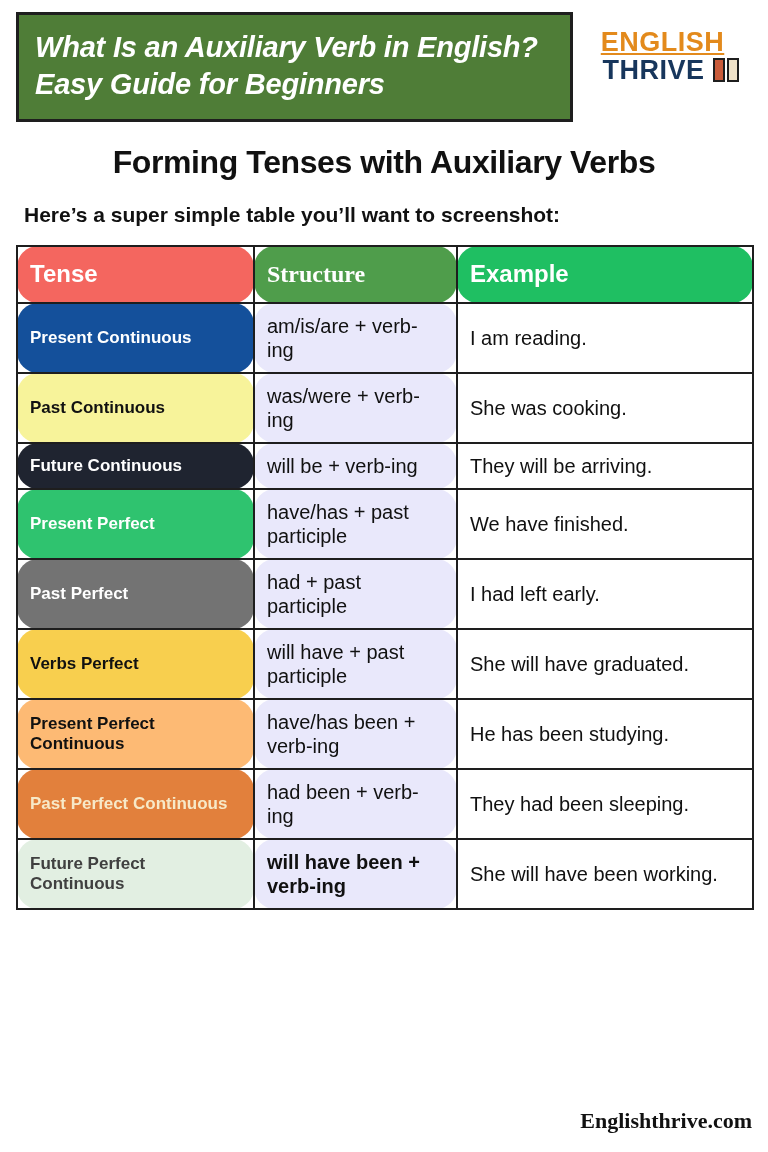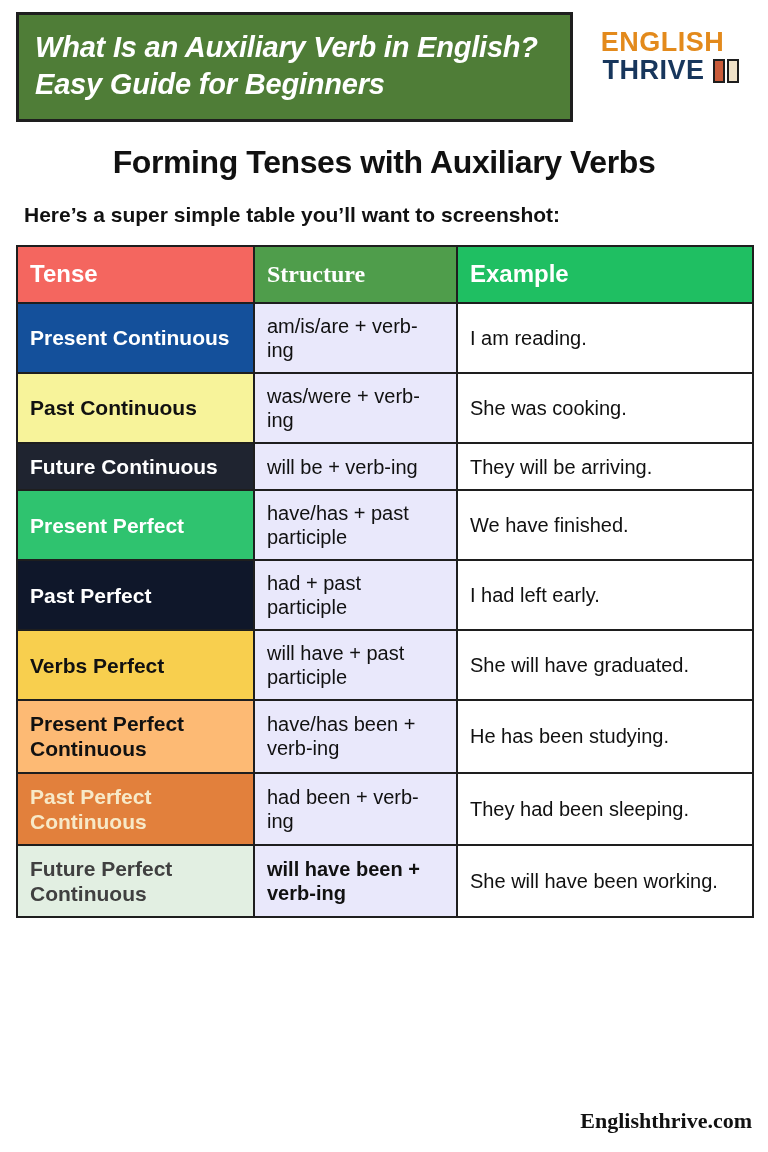--- a/index.html
+++ b/index.html
@@ -49,32 +49,32 @@
     padding-top: 16px;
     text-align: center;
     position: relative;
   }
   .brand .brand-top {
     color: #e38a1c;
     font-weight: bold;
     font-size: 27px;
     letter-spacing: 0.5px;
     line-height: 1.05;
+    text-decoration: underline;
   }
   .brand .brand-bottom {
     color: #17365c;
     font-weight: bold;
     font-size: 27px;
     letter-spacing: 0.5px;
     line-height: 1.05;
     display: inline-block;
   }
   .brand-row {
     display: flex;
-    align-items: center;
     justify-content: center;
     gap: 8px;
     padding-left: 16px;
   }
   .book-icon {
     width: 26px;
     height: 28px;
     display: inline-block;
     position: relative;
   }
@@ -117,39 +117,40 @@
     table-layout: fixed;
   }
   table, th, td {
     border: 2px solid #1e1e1e;
   }
   th, td {
     padding: 10px 12px;
     vertical-align: middle;
     font-size: 20px;
     line-height: 1.2;
+    border-radius: 21px;
   }
   col.c1 { width: 237px; }
   col.c2 { width: 203px; }
   col.c3 { width: 296px; }
 
   th {
     text-align: left;
     font-size: 24px;
     font-weight: bold;
     padding-top: 13px;
     padding-bottom: 13px;
   }
   th.th-tense { background: #f4665f; color: #ffffff; }
   th.th-structure { background: #4f9d4b; color: #ffffff; font-family: Liberation Serif, serif; }
   th.th-example { background: #1fbf62; color: #ffffff; }
 
   td.tense {
     font-weight: bold;
-    font-size: 21px;
+    font-size: 17px;
   }
   td.structure {
     background: #e9e8fb;
     font-size: 20px;
   }
   td.structure.bold { font-weight: bold; }
   td.example {
     background: #ffffff;
     font-size: 20px;
   }
@@ -216,21 +217,21 @@
         <td class="tense" style="background:#1f2430;color:#ffffff;">Future Continuous</td>
         <td class="structure">will be + verb-ing</td>
         <td class="example">They will be arriving.</td>
       </tr>
       <tr>
         <td class="tense" style="background:#2fc36f;color:#ffffff;">Present Perfect</td>
         <td class="structure">have/has + past participle</td>
         <td class="example">We have finished.</td>
       </tr>
       <tr>
-        <td class="tense" style="background:#0f172a;color:#ffffff;">Past Perfect</td>
+        <td class="tense" style="background:#737373;color:#ffffff;">Past Perfect</td>
         <td class="structure">had + past participle</td>
         <td class="example">I had left early.</td>
       </tr>
       <tr>
         <td class="tense" style="background:#f8cf4e;color:#111111;">Verbs Perfect</td>
         <td class="structure">will have + past participle</td>
         <td class="example">She will have graduated.</td>
       </tr>
       <tr>
         <td class="tense" style="background:#fdba74;color:#111111;">Present Perfect Continuous</td>

